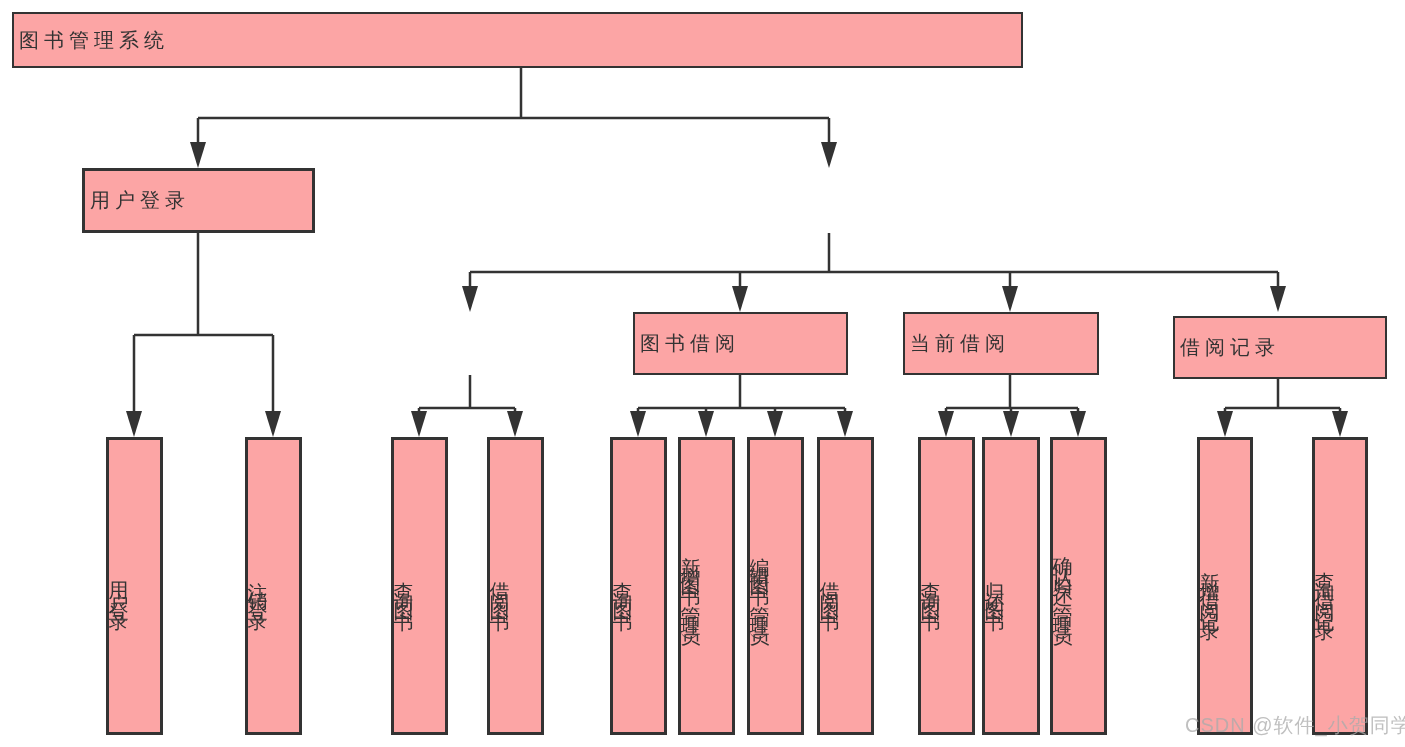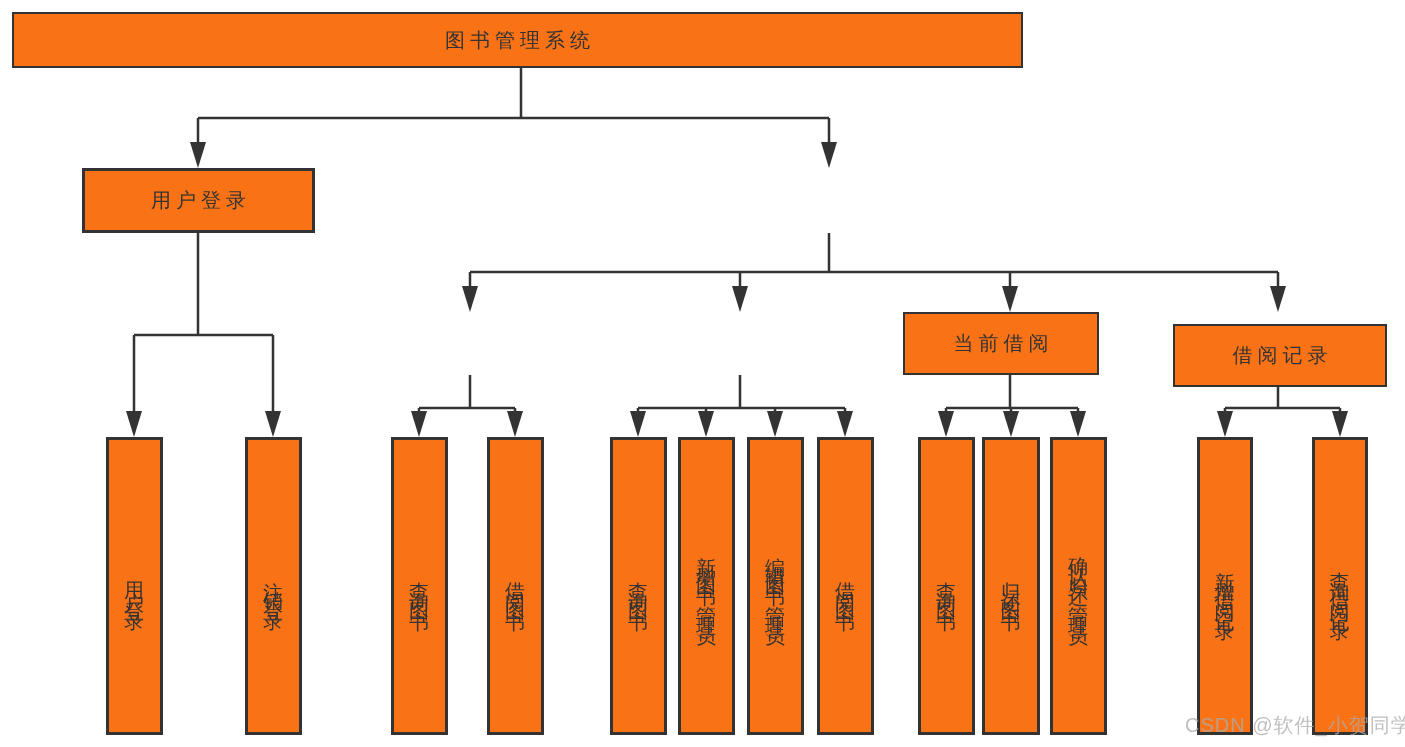--- a/index.html
+++ b/index.html
@@ -2,23 +2,23 @@
 <html><head>
 <meta charset="utf-8">
 <style>
   html,body{margin:0;padding:0;background:#ffffff;}
   .canvas{
     position:relative;width:1405px;height:747px;background:#ffffff;overflow:hidden;
     font-family:"Liberation Sans",sans-serif;
   }
   .connectors{position:absolute;left:0;top:0;z-index:1;}
   .node{
-    position:absolute;box-sizing:border-box;background:#f97316;
+    position:absolute;box-sizing:border-box;background:#fca5a5;
     border:2px solid #333333;color:#333333;z-index:2;
-    display:flex;align-items:center;justify-content:center;
+    display:flex;align-items:center;
   }
   .node .htext{font-size:20px;letter-spacing:5px;text-indent:5px;white-space:nowrap;}
   .lv2{border-width:3px;}
   .leaf{border-width:3px;}
   .leaf .vtext{
     writing-mode:vertical-rl;text-orientation:mixed;
     font-size:20px;letter-spacing:10px;line-height:1;white-space:nowrap;
   }
   .watermark{
     position:absolute;left:1185px;top:712px;z-index:3;
@@ -64,24 +64,27 @@
   </svg>
 
   <div class="node lv1" style="left:12px;top:12px;width:1011px;height:56px">
     <span class="htext">图书管理系统</span>
   </div>
 
   <div class="node lv2" style="left:82px;top:168px;width:233px;height:65px">
     <span class="htext">用户登录</span>
   </div>
 
+  <div class="node lv3" style="left:633px;top:312px;width:215px;height:63px">
+    <span class="htext">图书借阅</span>
+  </div>
   <div class="node lv3" style="left:903px;top:312px;width:196px;height:63px">
     <span class="htext">当前借阅</span>
   </div>
-  <div class="node lv3" style="left:1173px;top:324px;width:214px;height:63px">
+  <div class="node lv3" style="left:1173px;top:316px;width:214px;height:63px">
     <span class="htext">借阅记录</span>
   </div>
 
   <div class="node leaf" style="left:106px;top:437px;width:57px;height:298px">
     <span class="vtext">用户登录</span>
   </div>
   <div class="node leaf" style="left:245px;top:437px;width:57px;height:298px">
     <span class="vtext">注销登录</span>
   </div>
   <div class="node leaf" style="left:391px;top:437px;width:57px;height:298px">

